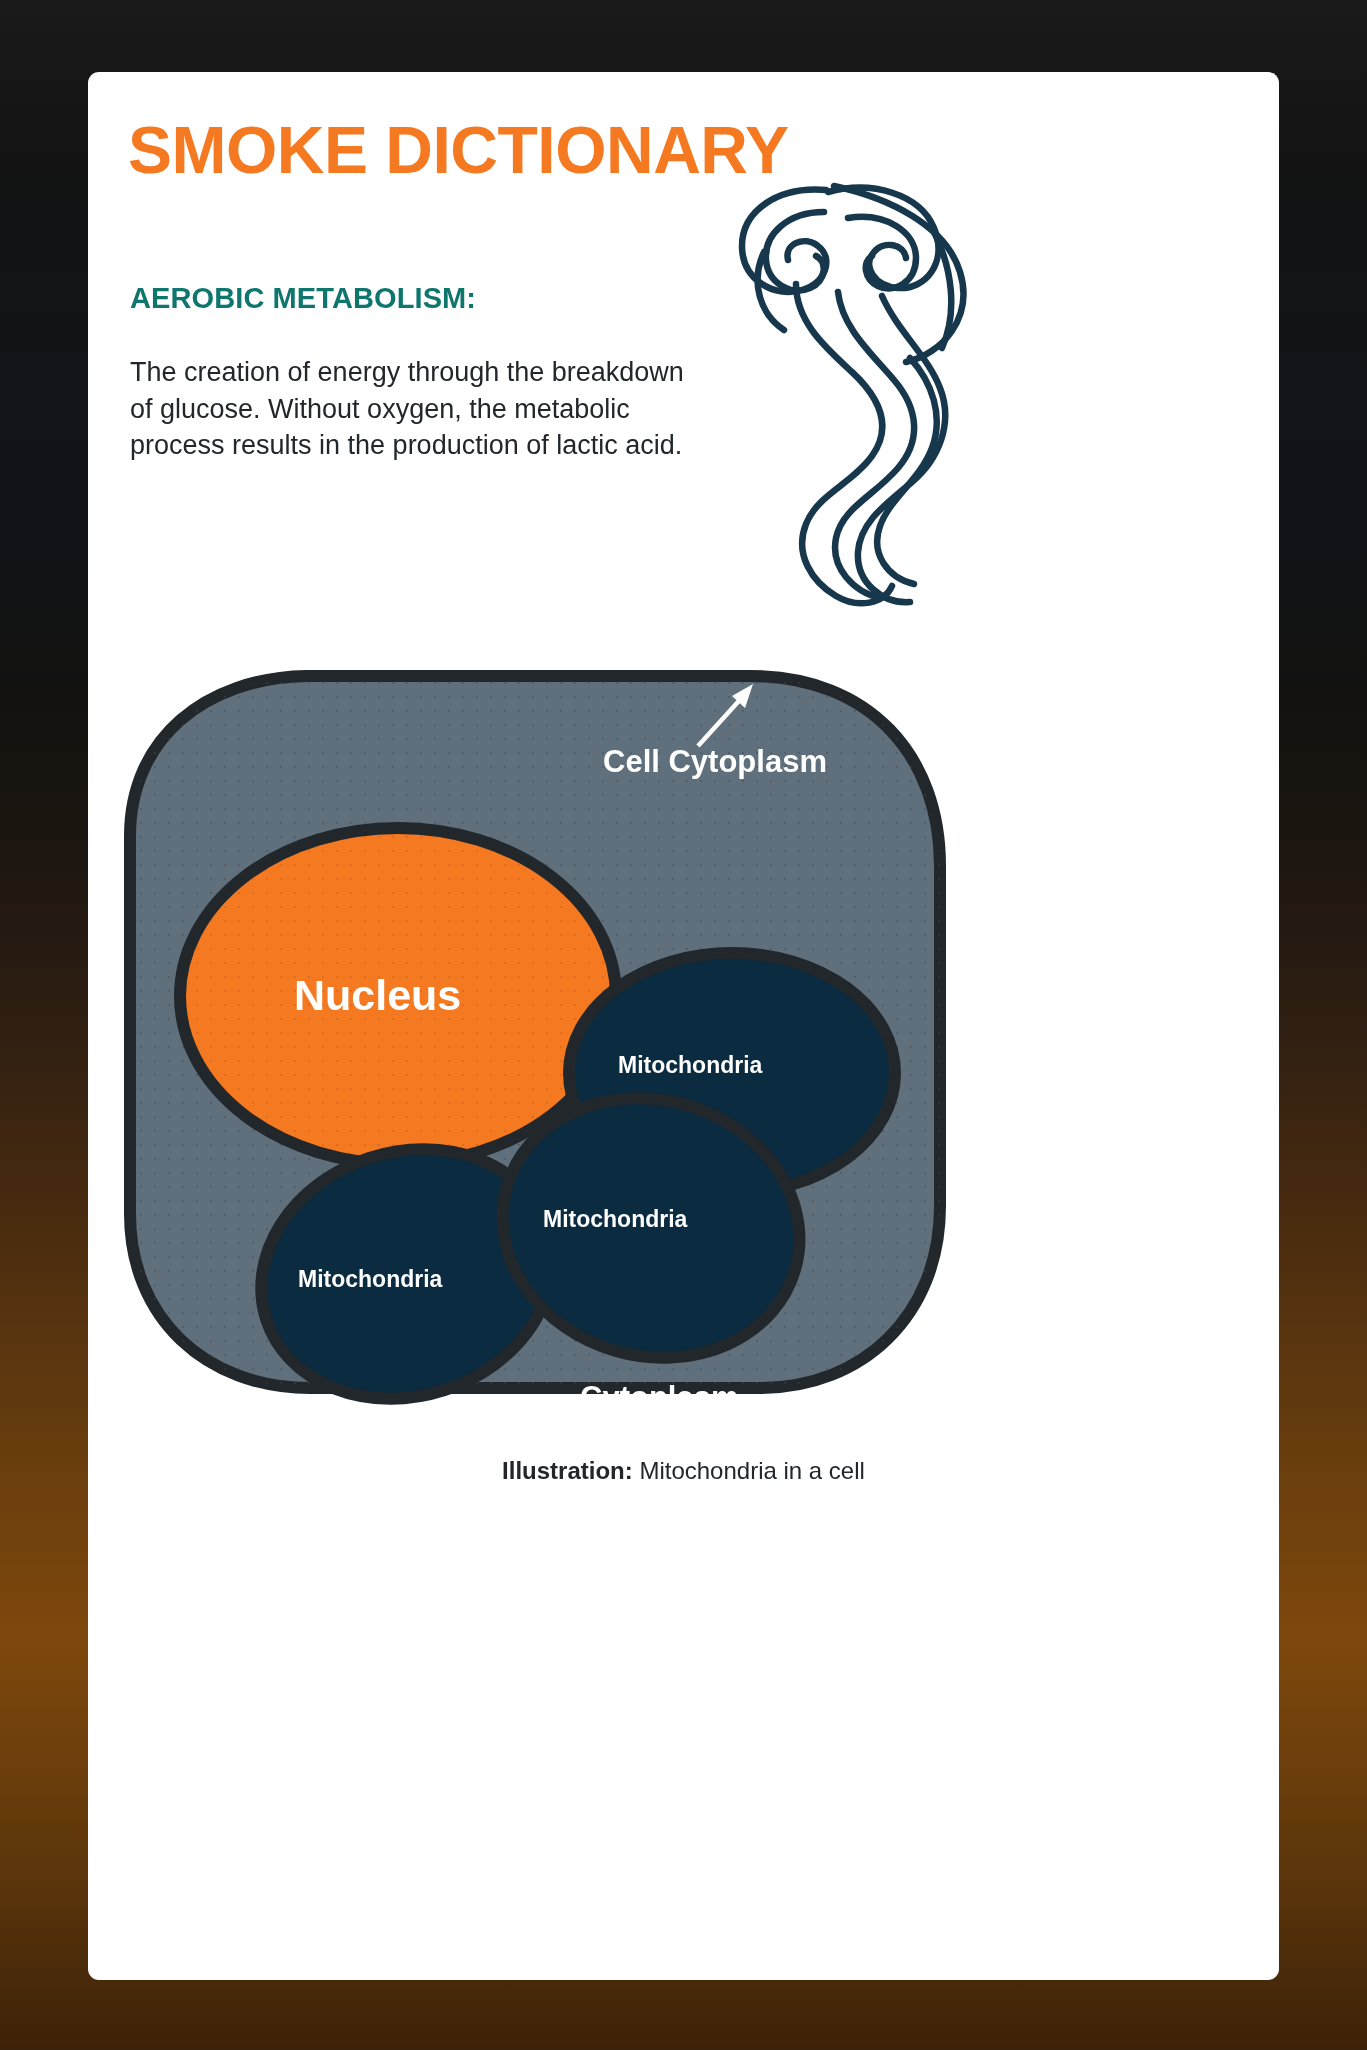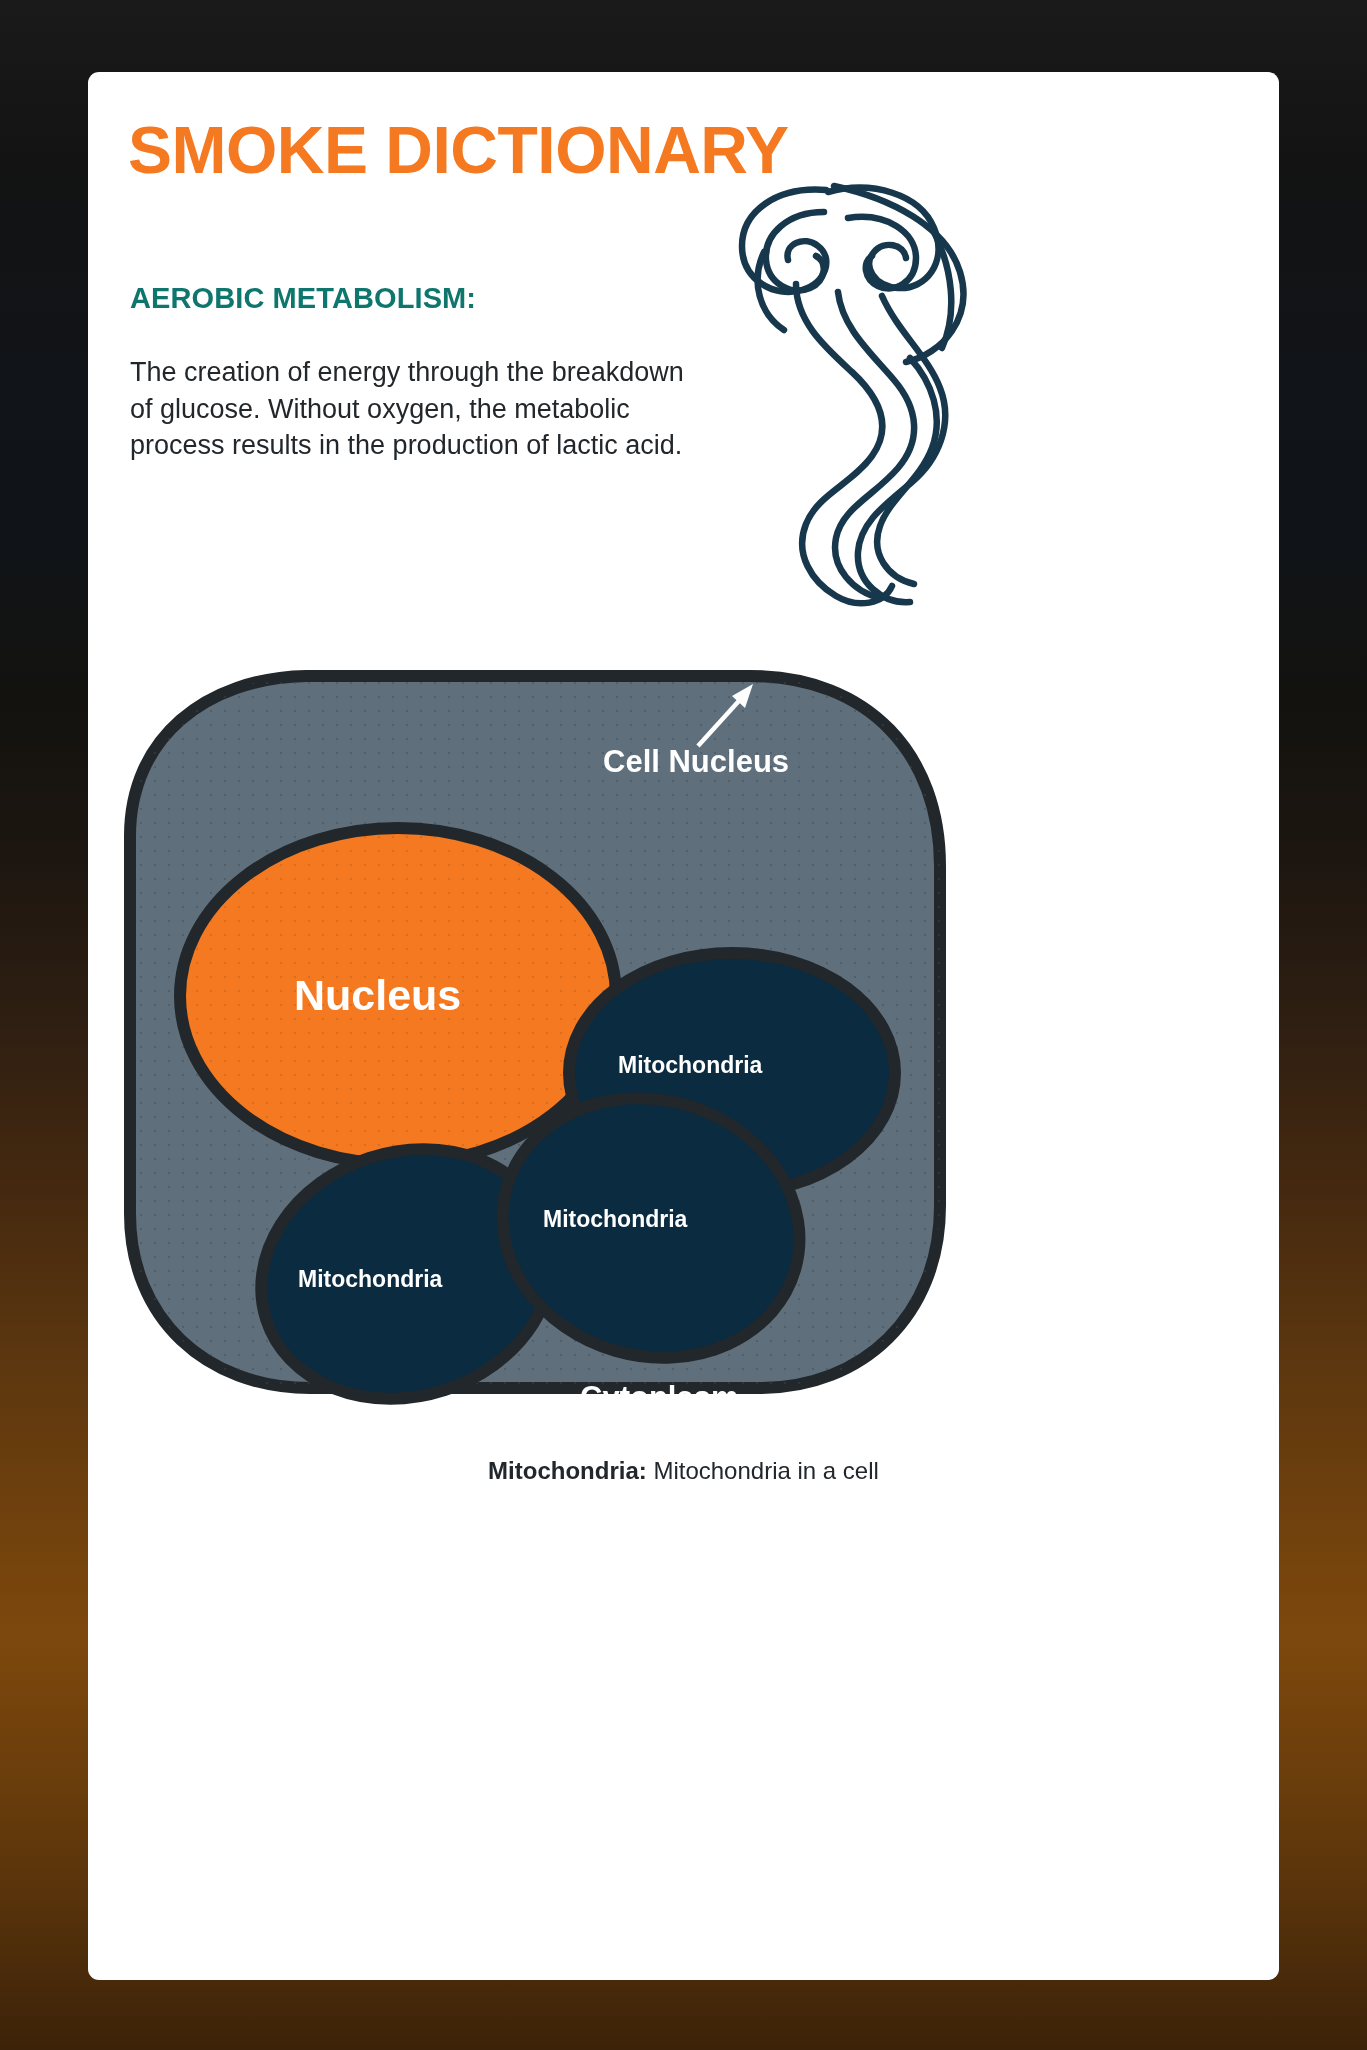--- a/index.html
+++ b/index.html
@@ -196,31 +196,31 @@
         <g>
           <ellipse cx="541" cy="562" rx="150" ry="128" transform="rotate(16 541 562)" fill="#0B2B40" stroke="#22272B" stroke-width="12"></ellipse>
         </g>
 
         <g>
           <line x1="588" y1="80" x2="637" y2="26" stroke="#ffffff" stroke-width="4.5"></line>
           <polygon points="643,18 635,42 622,30" fill="#ffffff"></polygon>
         </g>
       </svg>
 
-      <span class="cell-label lbl-membrane" style="left:493px; top:78px;">Cell Nucleus</span>
+      <span class="cell-label lbl-membrane" style="left:493px; top:78px;">Cell Cytoplasm</span>
 
       <span class="cell-label lbl-nucleus" style="left:184px; top:305px;">Nucleus</span>
 
       <span class="cell-label lbl-mito" style="left:508px; top:386px;">Mitochondria</span>
 
       <span class="cell-label lbl-mito" style="left:188px; top:600px;">Mitochondria</span>
 
       <span class="cell-label lbl-mito" style="left:433px; top:540px;">Mitochondria</span>
 
       <span class="cell-label lbl-cytoplasm" style="left:470px; top:714px;">Cytoplasm</span>
     </div>
 
     <div class="caption">
-      <b>Mitochondria:</b><span> Mitochondria in a cell</span>
+      <b>Illustration:</b><span> Mitochondria in a cell</span>
     </div>
 
   </div>
 </div>
 
 </body></html>

